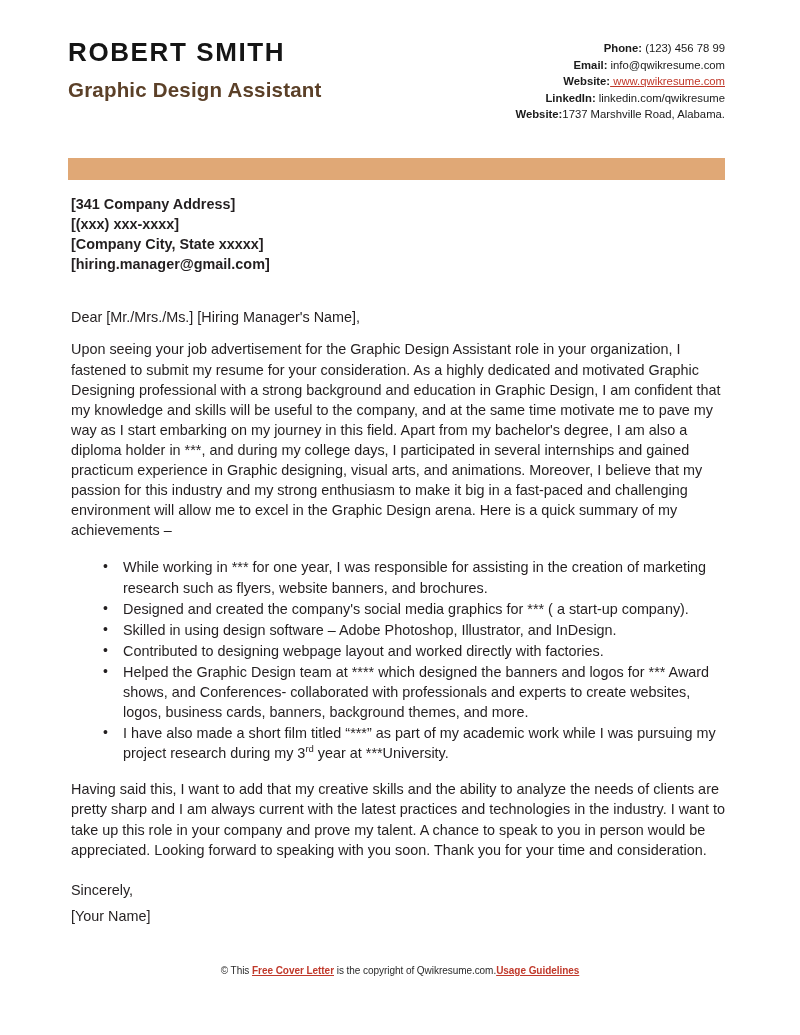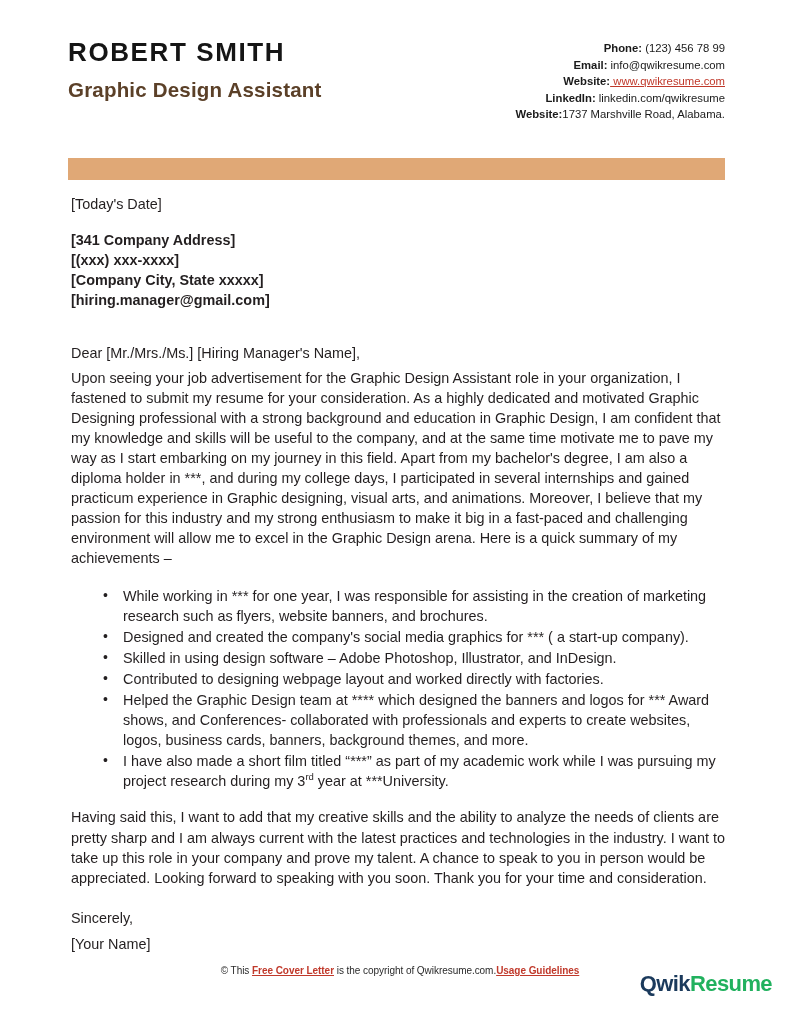--- a/index.html
+++ b/index.html
@@ -84,21 +84,21 @@
     font-size: 14.4px;
     line-height: 20.1px;
     color: #231f20;
   }
 
   .date-line { margin: 0 0 16px 0; }
 
   .recipient { margin: 0 0 33px 0; font-weight: bold; }
   .recipient div { white-space: nowrap; }
 
-  .salutation { margin: 0 0 4px 0; }
+  .salutation { margin: 0 0 12px 0; }
 
   p.para { margin: 0 0 17px 0; text-align: left; }
 
   ul.bullets {
     margin: 0 0 16px 0;
     padding: 0 0 0 52px;
     list-style: none;
   }
   ul.bullets li {
     position: relative;
@@ -179,21 +179,20 @@
       <div>
         <span class="lbl">Website:</span><span>1737 Marshville Road, Alabama.</span>
       </div>
     </div>
   </div>
 
   <div class="accent-bar"></div>
 
   <div class="content">
 
-    <div class="date-line">[Today's Date]</div>
 
     <div class="recipient">
       <div>[341 Company Address]</div>
       <div>[(xxx) xxx-xxxx]</div>
       <div>[Company City, State xxxxx]</div>
       <div>[hiring.manager@gmail.com]</div>
     </div>
 
     <div class="salutation">Dear [Mr./Mrs./Ms.] [Hiring Manager's Name],</div>
 
@@ -212,16 +211,15 @@
 
     <div class="signoff">
       <div>Sincerely,</div>
       <div>[Your Name]</div>
     </div>
 
   </div>
 
   <div class="footer">
     <div class="footer-copy"><span>© This </span><a href="#">Free Cover Letter</a><span> is the copyright of Qwikresume.com.</span><a href="#">Usage Guidelines</a></div>
-    <div class="footer-logo"><span class="logo-qwik">Qwik</span><span class="logo-resume">Resume</span></div>
   </div>
 
 </div>
 
 </body></html>

